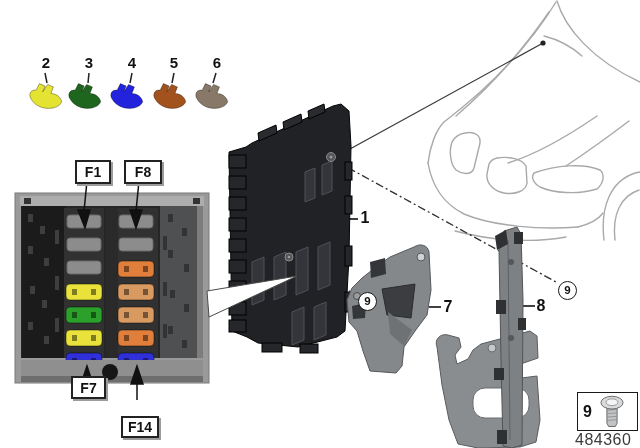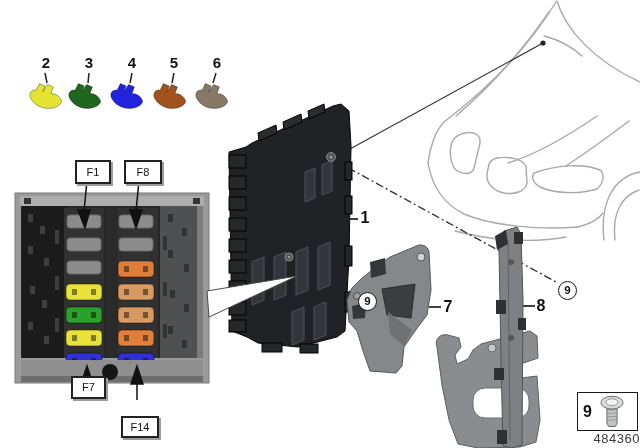--- a/index.html
+++ b/index.html
@@ -8,37 +8,37 @@
     font-family:"Liberation Sans", sans-serif;color:#111;
   }
   #art{position:absolute;left:0;top:0;}
   .callout-num{
     position:absolute;font-weight:bold;font-size:16px;color:#111;line-height:1;
     width:16px;text-align:center;
   }
   .fuse-num{position:absolute;font-weight:bold;font-size:15px;color:#111;width:16px;text-align:center;line-height:1;}
   .fbox{
     position:absolute;background:#fff;border:2px solid #222;box-shadow:2px 2px 0 #9c9c9c;
-    font-weight:normal;font-size:11px;display:flex;align-items:center;justify-content:center;
+    font-weight:bold;font-size:14px;display:flex;align-items:center;justify-content:center;
     line-height:1;color:#111;
   }
   .badge{
     position:absolute;width:19px;height:19px;border:1.6px solid #1a1a1a;border-radius:50%;
     background:#fff;font-weight:bold;font-size:11.5px;display:flex;align-items:center;justify-content:center;
     line-height:1;color:#111;box-sizing:border-box;
   }
   .legend-box{
     position:absolute;left:577px;top:392px;width:61px;height:39px;background:#fff;
     border:1.6px solid #1a1a1a;display:flex;align-items:center;gap:4px;padding:1px 2px 1px 5px;
     box-sizing:border-box;
   }
   .legend-box .num{font-weight:bold;font-size:16px;}
   .part-number{
-    position:absolute;left:575px;top:431px;width:65px;text-align:right;
-    font-size:13px;color:#3c3c3c;letter-spacing:0.5px;
+    position:absolute;left:575px;top:431px;width:65px;text-align:left;
+    font-size:16px;color:#3c3c3c;letter-spacing:0.5px;
   }
 </style>
 </head>
 <body>
 
 <div id="stage">
 
 <svg id="art" width="640" height="448" viewBox="0 0 640 448">
 
   <g fill="none" stroke="#a9a9a9" stroke-width="1.4" stroke-linecap="round">

